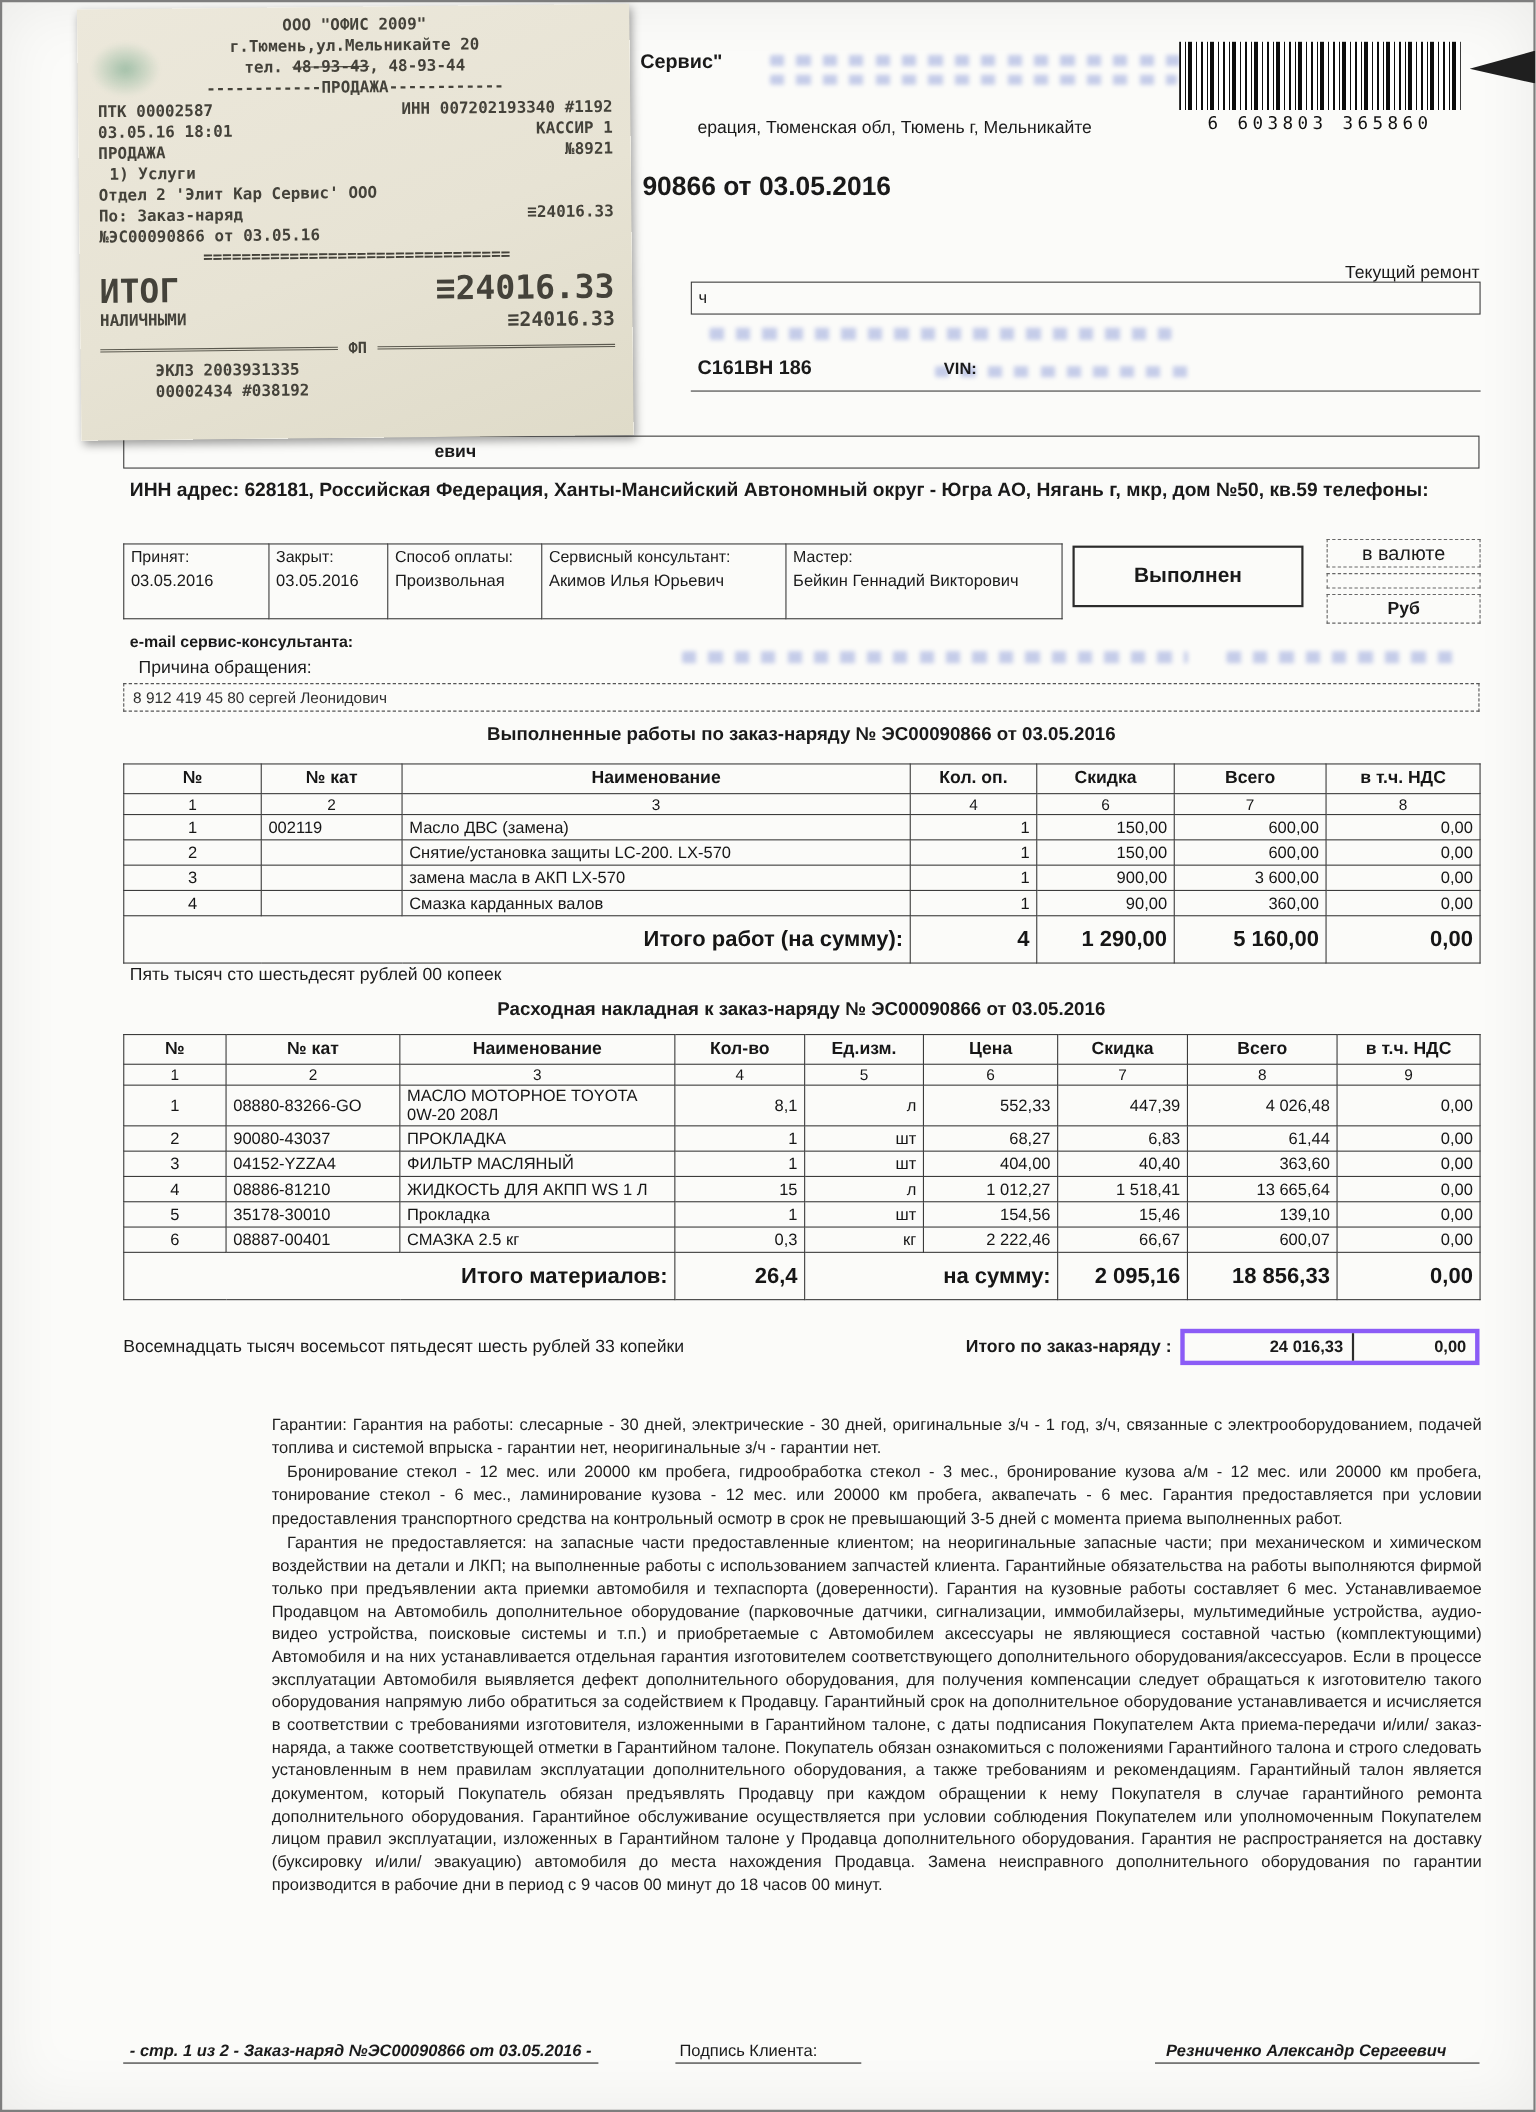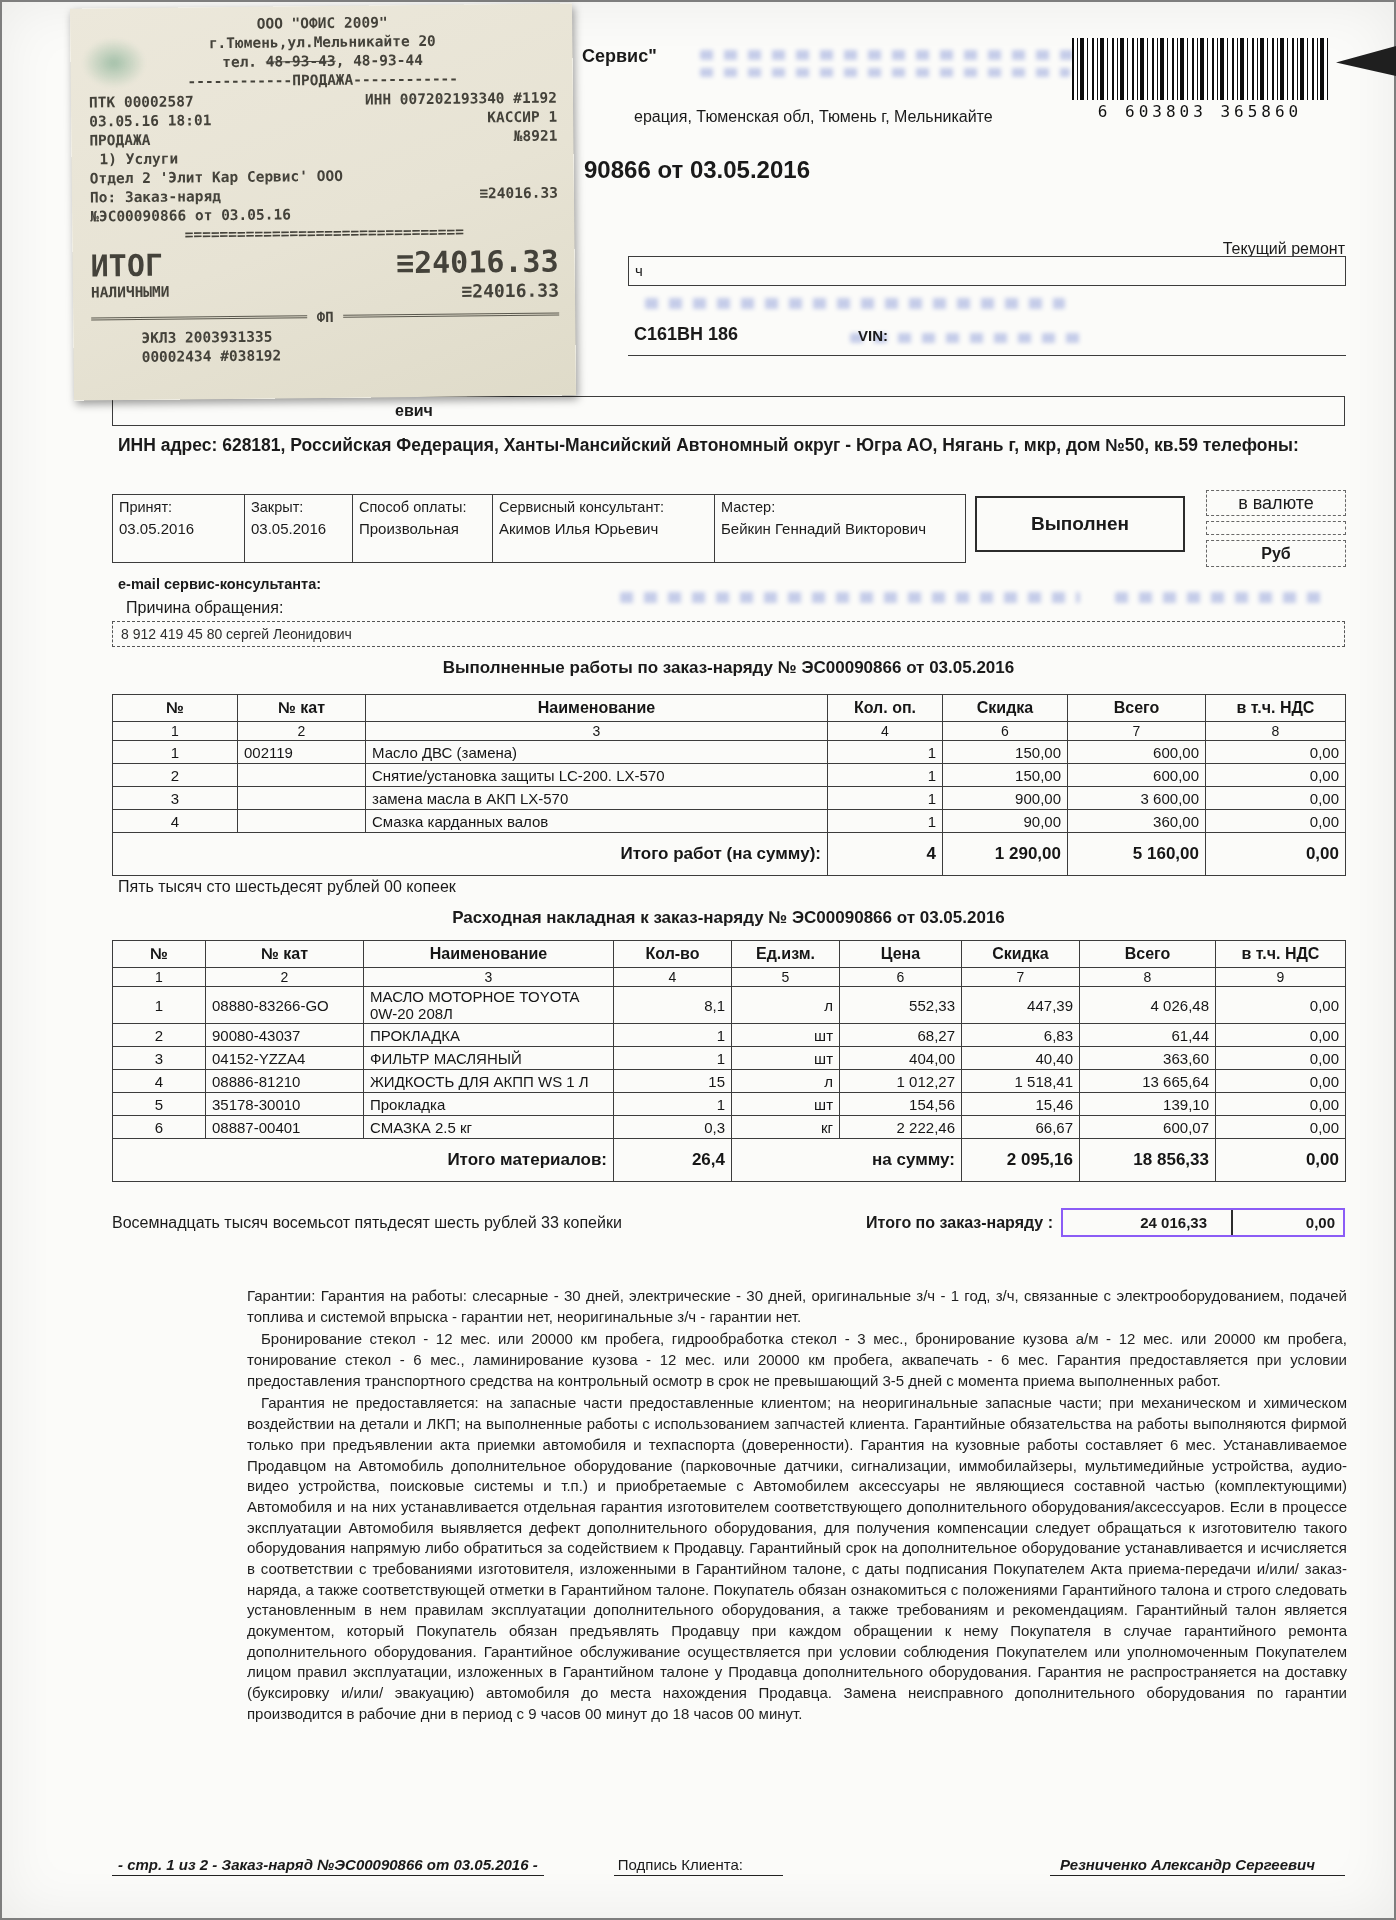--- a/index.html
+++ b/index.html
@@ -64,28 +64,28 @@
   .section-head{width:1233px;left:112px;text-align:center;font-size:17px;font-weight:bold;z-index:2;}
   .works-head{top:658px;}
   .mat-head{top:908px;}
   table.doc{border-collapse:collapse;table-layout:fixed;width:1233px;z-index:2;}
   table.doc td{border:1px solid #3c3c3c;font-size:15px;padding:1px 6px;color:#161616;overflow:hidden;}
   .works-table{left:112px;top:694px;}
   .mat-table{left:112px;top:940px;}
   tr.th-row td{font-weight:bold;text-align:center;font-size:16px;height:27px;vertical-align:middle;}
   tr.num-row td{text-align:center;font-size:14px;height:19px;padding:0 6px;}
   tr.data-row td{height:23px;}
-  tr.total-row td{font-weight:bold;font-size:17px;height:43px;}
+  tr.total-row td{font-weight:bold;font-size:20px;height:43px;}
   .c{text-align:center;}.r{text-align:right;}
 
   .words1{left:118px;top:878px;font-size:16px;z-index:2;}
   .totals-row{left:112px;top:1208px;width:1233px;display:flex;align-items:center;z-index:2;}
   .words2{font-size:16px;}
   .order-total-label{margin-left:auto;font-size:16px;font-weight:bold;padding-right:8px;}
-  .order-total-box{display:flex;border:2px solid #8b5cf6;gap:16px;}
+  .order-total-box{display:flex;border:4px solid #8b5cf6;}
   .order-total-box .cell{font-size:15px;font-weight:bold;text-align:right;padding:4px 8px;}
   .otb1{width:152px;}
   .otb2{width:112px;border-left:2px solid #2c2c2c;}
   .grand-total{left:112px;top:1250px;width:1233px;font-size:17px;font-weight:bold;z-index:2;}
 
   
   .warranty{left:247px;top:1286px;width:1100px;font-size:15px;line-height:1.38;text-align:justify;
     color:#1e1e1e;z-index:2;}
   .warranty p+p{margin-top:2px;text-indent:14px;}
 

